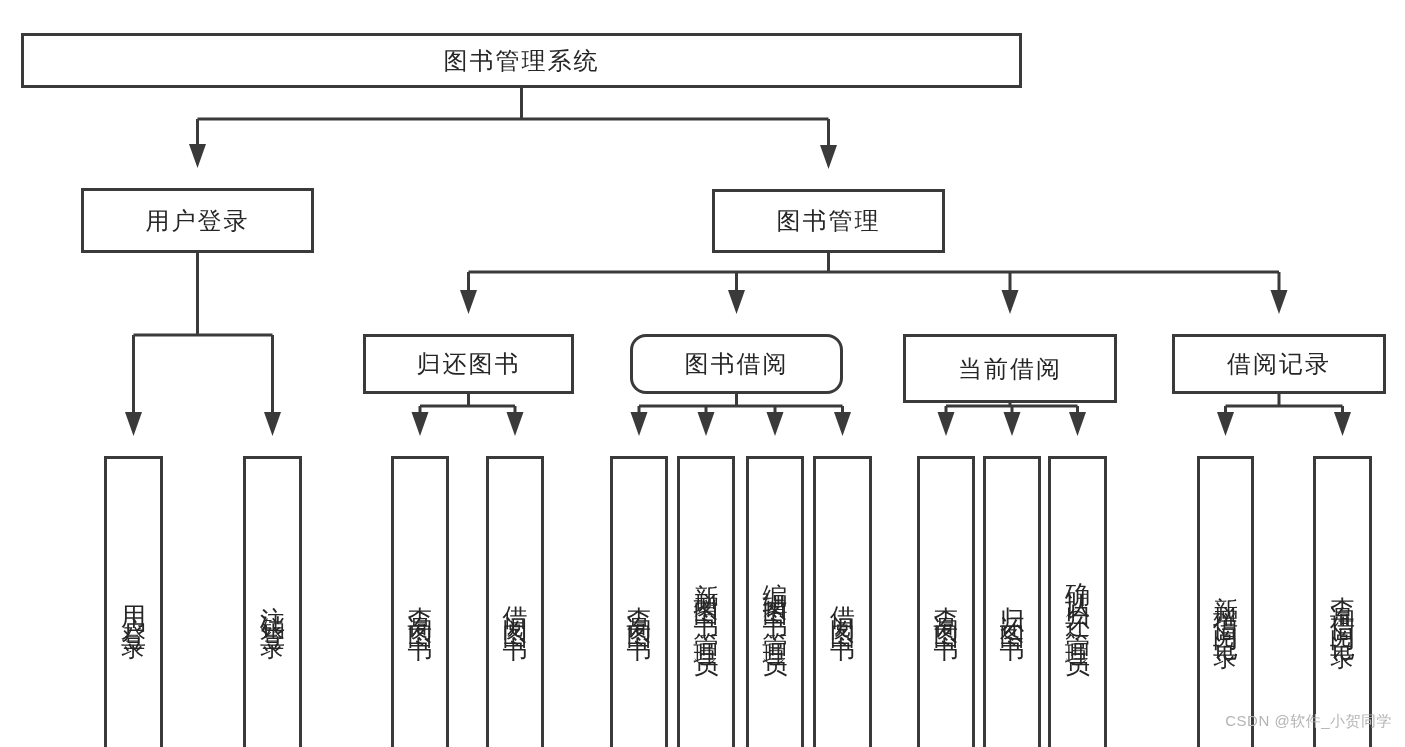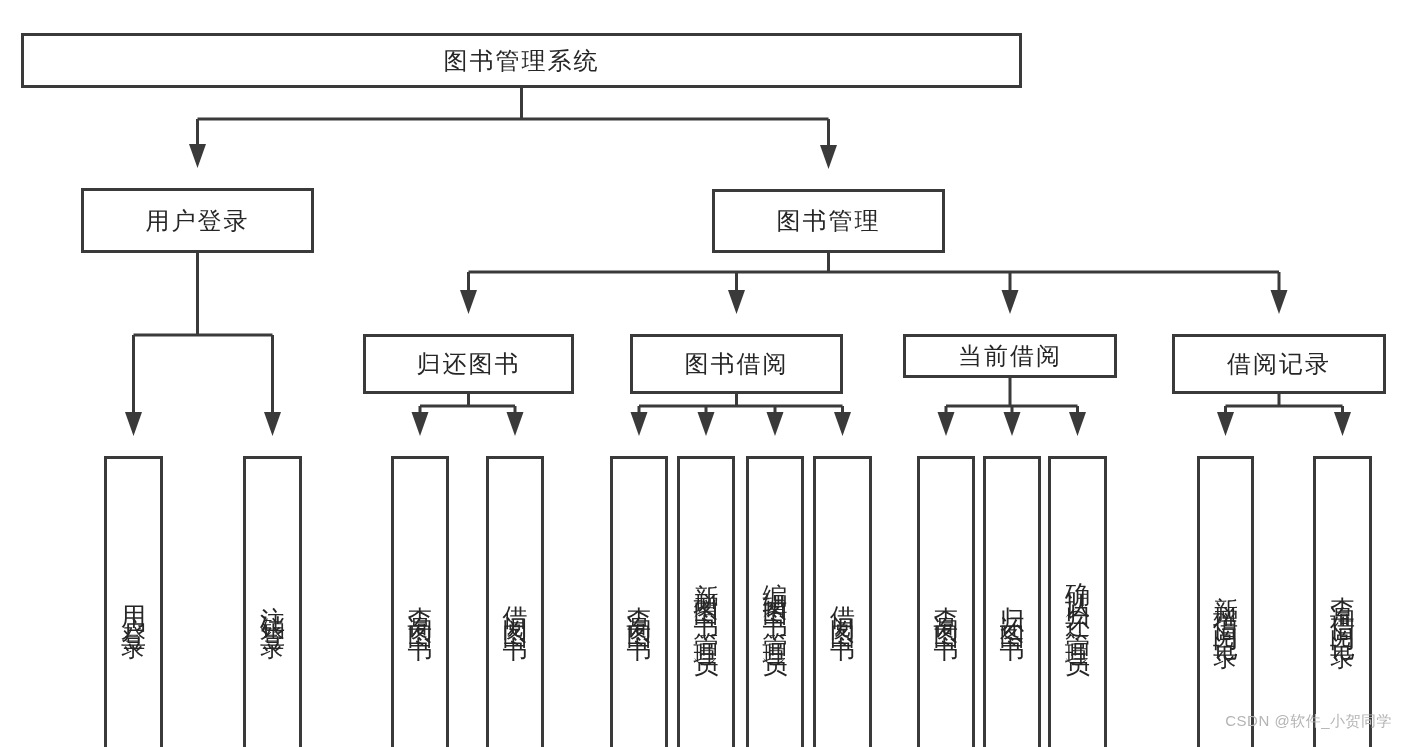--- a/index.html
+++ b/index.html
@@ -35,22 +35,22 @@
     text-orientation:mixed;
     font-size:25px;
     letter-spacing:10px;
     line-height:1;
   }
   
   .pos-root {left:21px;  top:13px;  width:1001px;height:55px;}
   .pos-l2a  {left:81px;  top:168px; width:233px; height:65px;}
   .pos-l2b  {left:712px; top:169px; width:233px; height:64px;text-align:center;}
   .pos-l3a  {left:363px; top:314px; width:211px; height:60px;}
-  .pos-l3b  {left:630px; top:314px; width:213px; height:60px;}
-  .pos-l3c  {left:903px; top:314px; width:214px; height:44px;}
+  .pos-l3b  {left:630px; top:314px; width:213px; height:60px;border-radius:16px;}
+  .pos-l3c  {left:903px; top:314px; width:214px; height:69px;}
   .pos-l3d  {left:1172px;top:314px; width:214px; height:60px;}
   .pos-leaf0 {left:104px; top:436px;width:59px;height:299px;}
   .pos-leaf1 {left:243px; top:436px;width:59px;height:299px;}
   .pos-leaf2 {left:391px; top:436px;width:58px;height:299px;}
   .pos-leaf3 {left:486px; top:436px;width:58px;height:299px;}
   .pos-leaf4 {left:610px; top:436px;width:58px;height:299px;}
   .pos-leaf5 {left:677px; top:436px;width:58px;height:304px;}
   .pos-leaf6 {left:746px; top:436px;width:58px;height:304px;}
   .pos-leaf7 {left:813px; top:436px;width:59px;height:299px;}
   .pos-leaf8 {left:917px; top:436px;width:58px;height:299px;}

